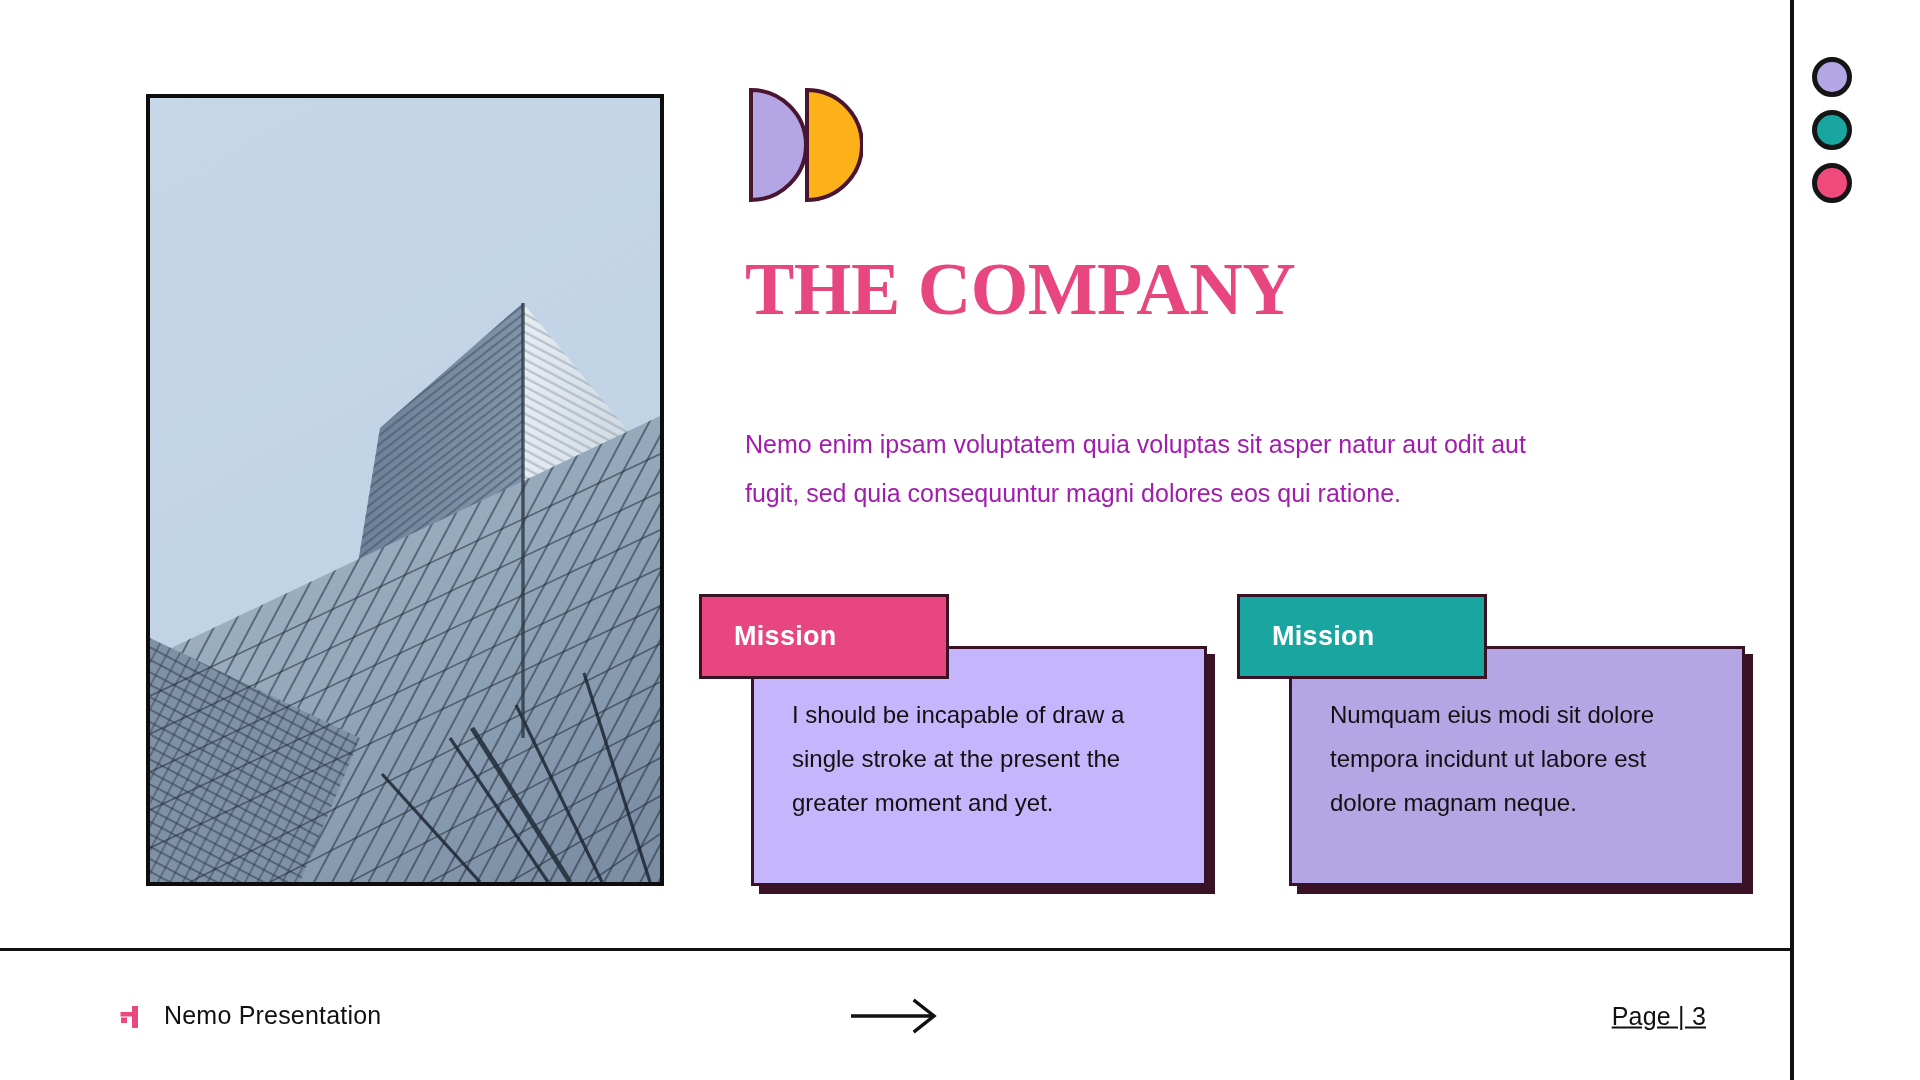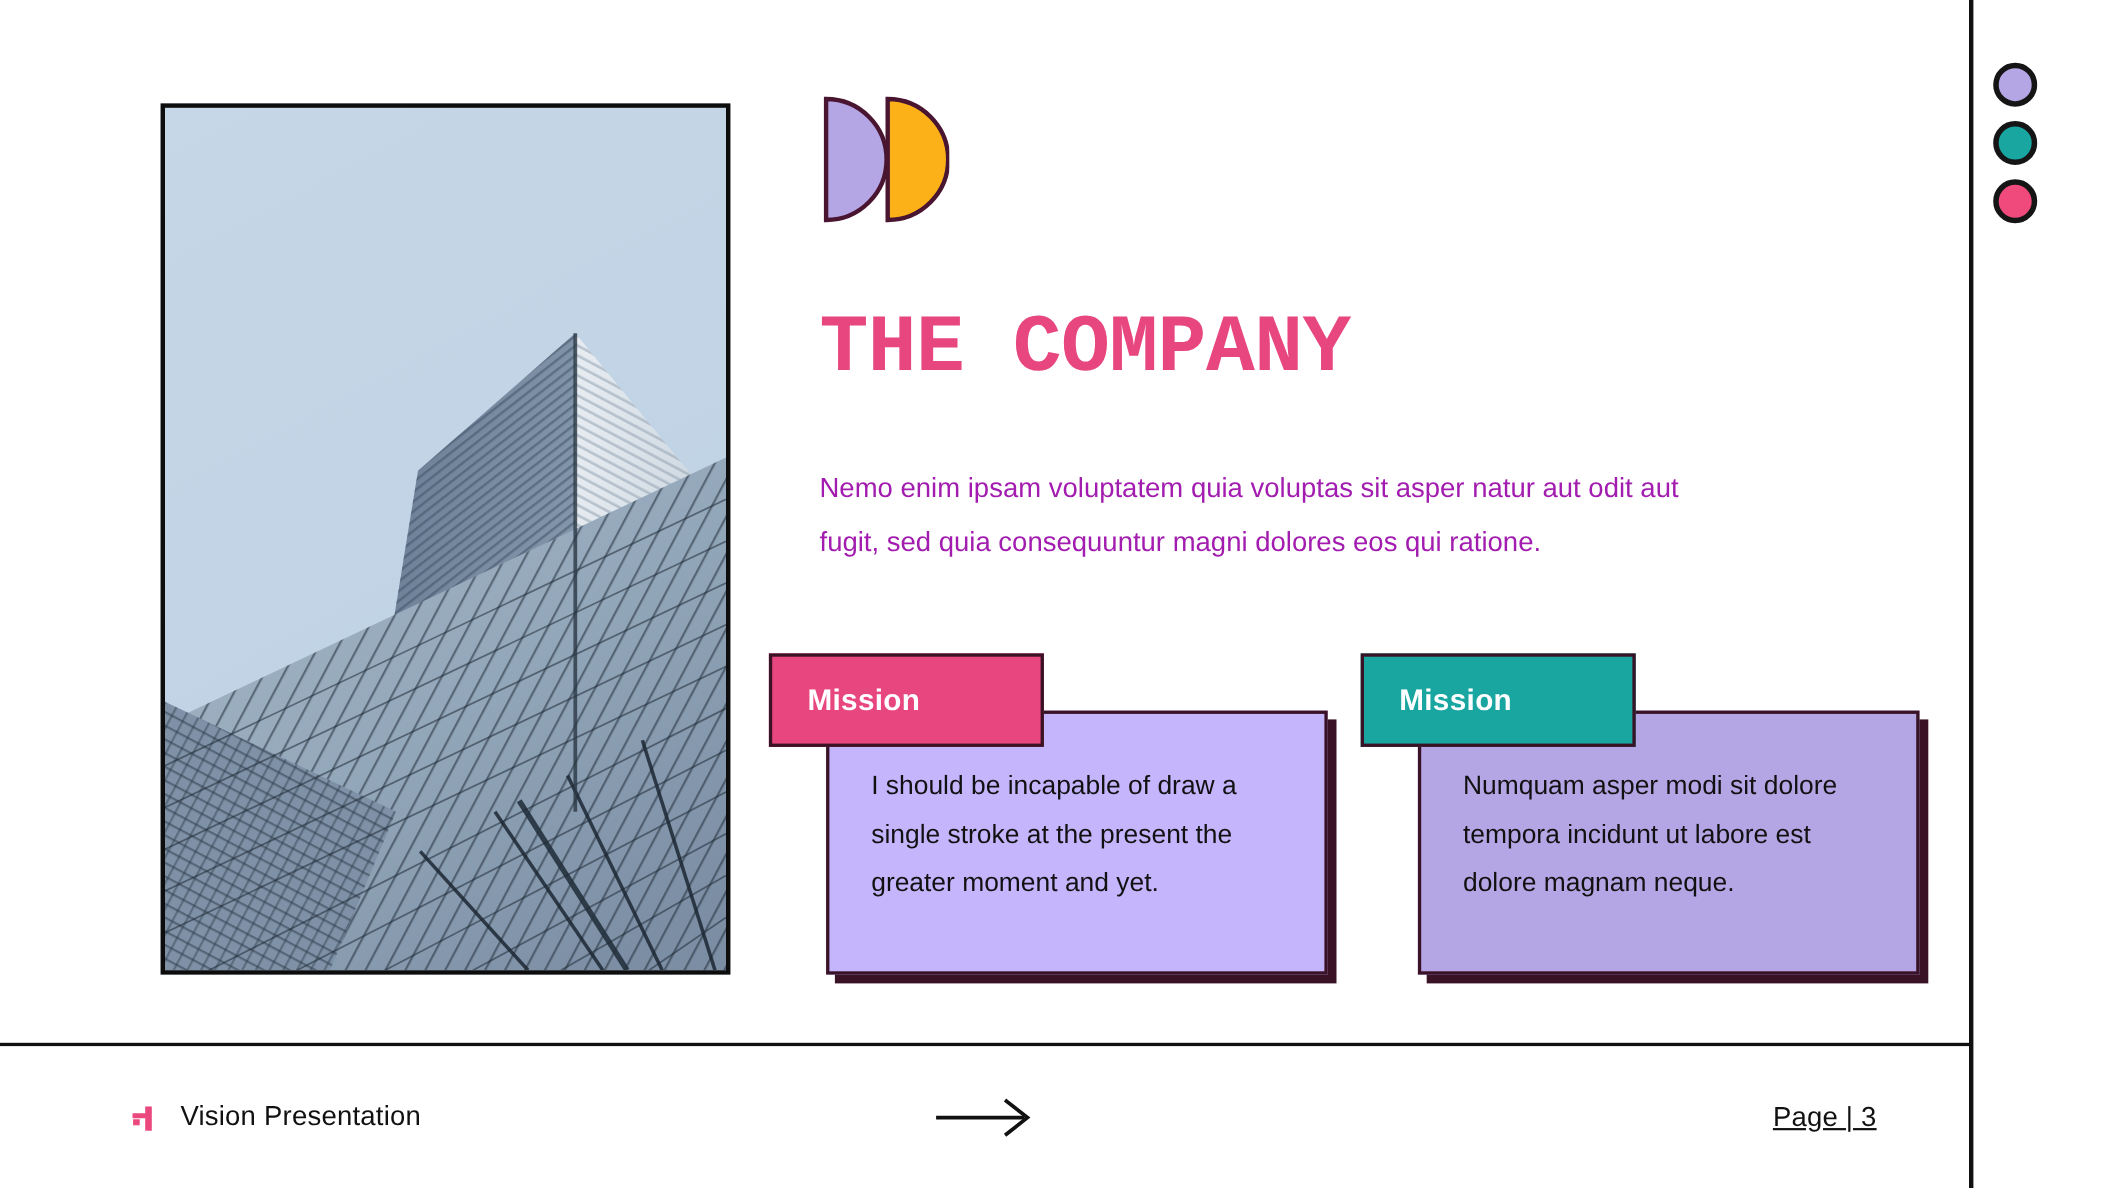--- a/index.html
+++ b/index.html
@@ -55,22 +55,21 @@
   .photo-svg { display:block; width:100%; height:100%; }
 
   
   .logo { position:absolute; left:747px; top:86px; }
 
   
   .title {
     position:absolute; left:745px; top:250px; width:900px;
     font-size:74px; line-height:78px; font-weight:700;
     letter-spacing:-0.5px; color:#e8467f;
-    font-family:Liberation Mono, monospace;
-    margin-top:28px;
+    font-family:Liberation Serif, serif;
   }
   .title-line { display:block; }
 
   
   .lead {
     position:absolute; left:745px; top:420px; width:840px;
     font-size:25px; line-height:49px; color:#a21caf;
   }
 
   
@@ -206,21 +205,21 @@
       <div class="card-body" style="background:#c4b5fd;">
         <div class="card-body-text">I should be incapable of draw a single stroke at the present the greater moment and yet.</div>
       </div>
       <div class="card-badge" style="background:#e8467f;">
         <span class="card-badge-label">Mission</span>
       </div>
     </div>
 
     <div class="card vision">
       <div class="card-body" style="background:#b4a5e4;">
-        <div class="card-body-text">Numquam asper modi sit dolore tempora incidunt ut labore est dolore magnam neque.</div>
+        <div class="card-body-text">Numquam eius modi sit dolore tempora incidunt ut labore est dolore magnam neque.</div>
       </div>
       <div class="card-badge" style="background:#1aa6a0;">
         <span class="card-badge-label">Mission</span>
       </div>
     </div>
 
   </div>
 
   <div class="right-rail-line"></div>
   <div class="dots">
@@ -236,21 +235,21 @@
       <svg class="brand-mark" viewBox="0 0 34 34">
         <defs>
           <linearGradient id="brandGrad" x1="0" y1="1" x2="1" y2="0">
             <stop offset="0%" stop-color="#ef4a7b"></stop>
             <stop offset="100%" stop-color="#e8467f"></stop>
           </linearGradient>
         </defs>
         <path d="M6 7 H28 V29 H22 V17.5 L10.5 17.5 V13 L22 13 V7 Z" fill="url(#brandGrad)"></path>
         <rect x="11" y="18.5" width="6" height="5.5" fill="url(#brandGrad)"></rect>
       </svg>
-      <span class="footer-brand-text">Vision Presentation</span>
+      <span class="footer-brand-text">Nemo Presentation</span>
     </div>
 
     <svg class="footer-arrow" width="92" height="36" viewBox="0 0 92 36">
       <line x1="2" y1="18" x2="82" y2="18" stroke="#111111" stroke-width="3.4"></line>
       <polyline points="66,3 85,18 66,33" fill="none" stroke="#111111" stroke-width="3.4" stroke-linecap="square" stroke-linejoin="miter"></polyline>
     </svg>
 
     <span class="footer-page">Page | 3</span>
   </div>
 

